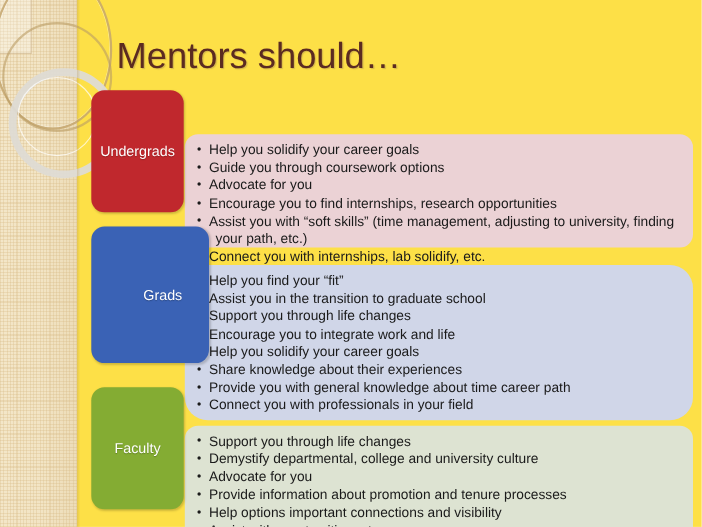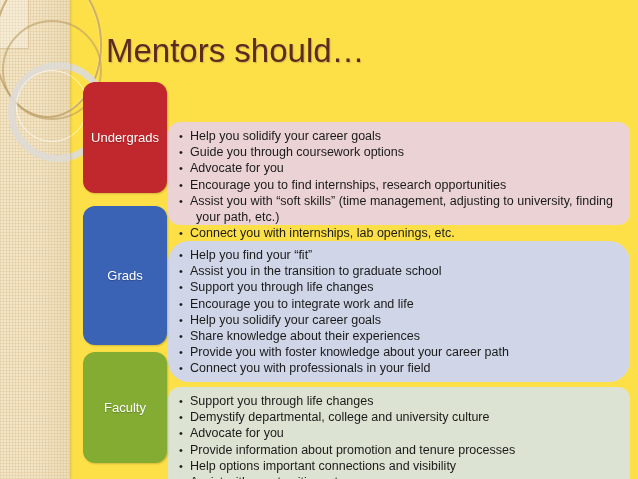--- a/index.html
+++ b/index.html
@@ -155,21 +155,21 @@
     padding-left: 6px;
     white-space: nowrap;
   }
 
   
   #row-undergrads { top: 82px; }
   #row-undergrads .row-badge { height: 111px; }
   #row-undergrads .row-panel { height: 103px; top: 4px; }
 
   #row-grads { top: 206px; }
-  #row-grads .row-badge { height: 139px; }
+  #row-grads .row-badge { height: 124px; padding-left: 23px; }
   #row-grads .row-panel { height: 141px; top: -1px; border-radius: 21px; }
 
   #row-faculty { top: 352px; }
   #row-faculty .row-badge { height: 111px; }
   #row-faculty .row-panel { height: 113px; top: -1px; }
 </style>
 </head>
 <body>
 
 <div id="slide" style="background: #fde047;">
@@ -186,38 +186,38 @@
   <div class="slide-title" style="color: rgb(91, 43, 33);">Mentors should…</div>
 
   <div class="row" id="row-undergrads">
     <div class="row-panel" style="background: rgb(235, 210, 213);">
       <ul class="bullets">
         <li><span>Help you solidify your career goals</span></li>
         <li><span>Guide you through coursework options</span></li>
         <li><span>Advocate for you</span></li>
         <li><span>Encourage you to find internships, research opportunities</span></li>
         <li><span>Assist you with “soft skills” (time management, adjusting to university, finding</span><span class="wrap-line">your path, etc.)</span></li>
-        <li><span>Connect you with internships, lab openings, etc.</span></li>
+        <li><span>Connect you with internships, lab solidify, etc.</span></li>
       </ul>
     </div>
     <div class="row-badge" style="background: rgb(192, 40, 45);">
       <span>Undergrads</span>
     </div>
   </div>
 
   <div class="row" id="row-grads">
     <div class="row-panel" style="background: rgb(208, 214, 232);">
       <ul class="bullets">
         <li><span>Help you find your “fit”</span></li>
         <li><span>Assist you in the transition to graduate school</span></li>
         <li><span>Support you through life changes</span></li>
         <li><span>Encourage you to integrate work and life</span></li>
         <li><span>Help you solidify your career goals</span></li>
         <li><span>Share knowledge about their experiences</span></li>
-        <li><span>Provide you with foster knowledge about your career path</span></li>
+        <li><span>Provide you with general knowledge about time career path</span></li>
         <li><span>Connect you with professionals in your field</span></li>
       </ul>
     </div>
     <div class="row-badge" style="background: rgb(58, 98, 181);">
       <span>Grads</span>
     </div>
   </div>
 
   <div class="row" id="row-faculty">
     <div class="row-panel" style="background: rgb(221, 227, 210);">

